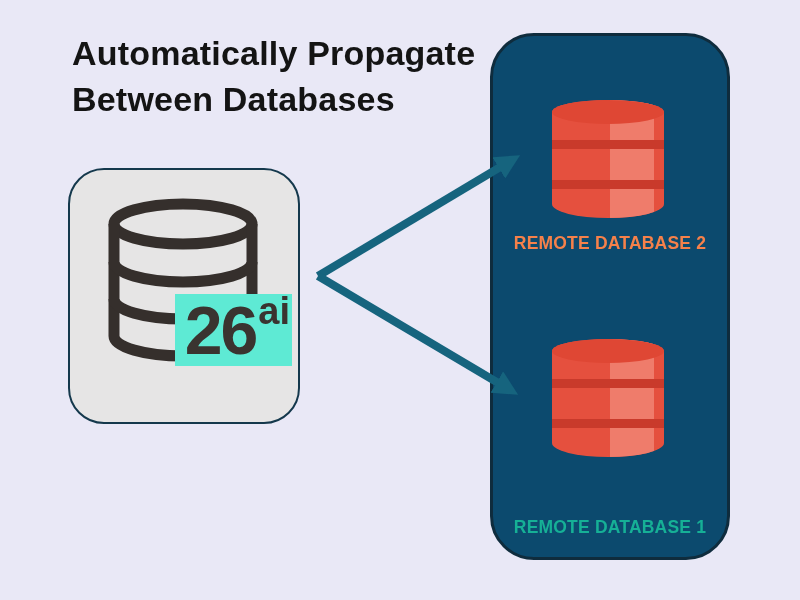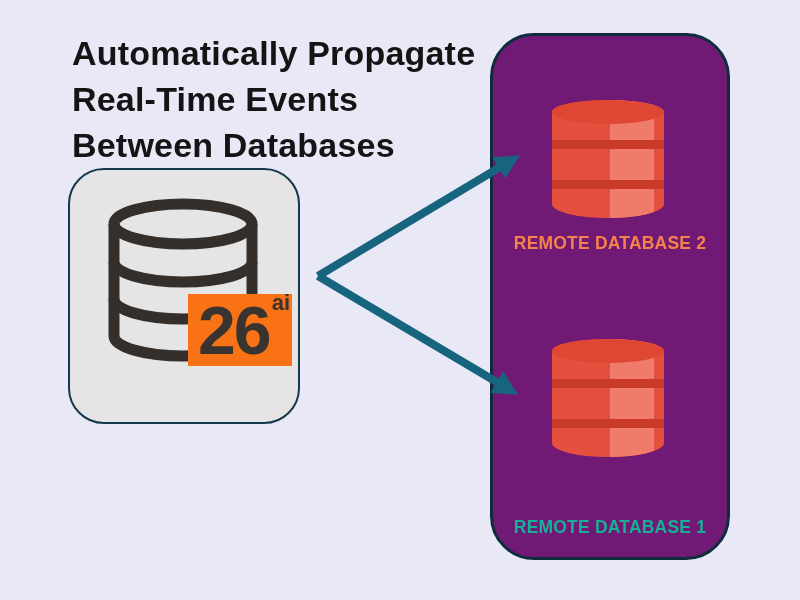--- a/index.html
+++ b/index.html
@@ -34,34 +34,34 @@
     z-index: 1;
   }
   .source-cylinder {
     position: absolute;
     left: 38px; top: 28px;
     width: 150px; height: 164px;
   }
   .badge {
     position: absolute;
     right: 6px; top: 124px;
-    background: #f97316;
+    background: #5eead4;
     padding: 2px 2px 2px 10px;
     display: flex;
     align-items: flex-start;
     line-height: 1;
   }
   .badge-num {
     font-size: 68px;
     font-weight: 700;
     color: #3A3430;
     letter-spacing: -2px;
   }
   .badge-sup {
-    font-size: 22px;
+    font-size: 38px;
     font-weight: 700;
     color: #3A3430;
     margin-top: -4px;
     margin-left: 2px;
   }
   .source-label {
     position: absolute;
     bottom: 26px; left: 0;
     width: 100%;
     text-align: center;
@@ -69,21 +69,21 @@
     font-weight: 700;
     color: #F2429B;
     letter-spacing: 0.3px;
   }
 
   
   .remote-panel {
     position: absolute;
     left: 490px; top: 33px;
     width: 240px; height: 527px;
-    background: #701a75;
+    background: #0c4a6e;
     border: 3px solid #0F2C3D;
     border-radius: 44px;
     box-sizing: border-box;
     z-index: 1;
   }
   .remote-cylinder {
     position: absolute;
     left: 59px;
     width: 112px; height: 118px;
   }
@@ -107,21 +107,20 @@
     width: 800px; height: 600px;
     z-index: 2;
     pointer-events: none;
   }
 </style>
 </head>
 <body>
 
 <div class="title">
   <div>Automatically Propagate</div>
-  <div>Real-Time Events</div>
   <div>Between Databases</div>
 </div>
 
 <div class="source-box">
   <svg class="source-cylinder" viewBox="0 0 150 164" fill="none">
     <ellipse cx="75" cy="26" rx="69" ry="20" stroke="#352F2C" stroke-width="11"></ellipse>
     <path d="M6,26 V138" stroke="#352F2C" stroke-width="11"></path>
     <path d="M144,26 V138" stroke="#352F2C" stroke-width="11"></path>
     <path d="M6,64 a69,20 0 0 0 138,0" stroke="#352F2C" stroke-width="11"></path>
     <path d="M6,101 a69,20 0 0 0 138,0" stroke="#352F2C" stroke-width="11"></path>

